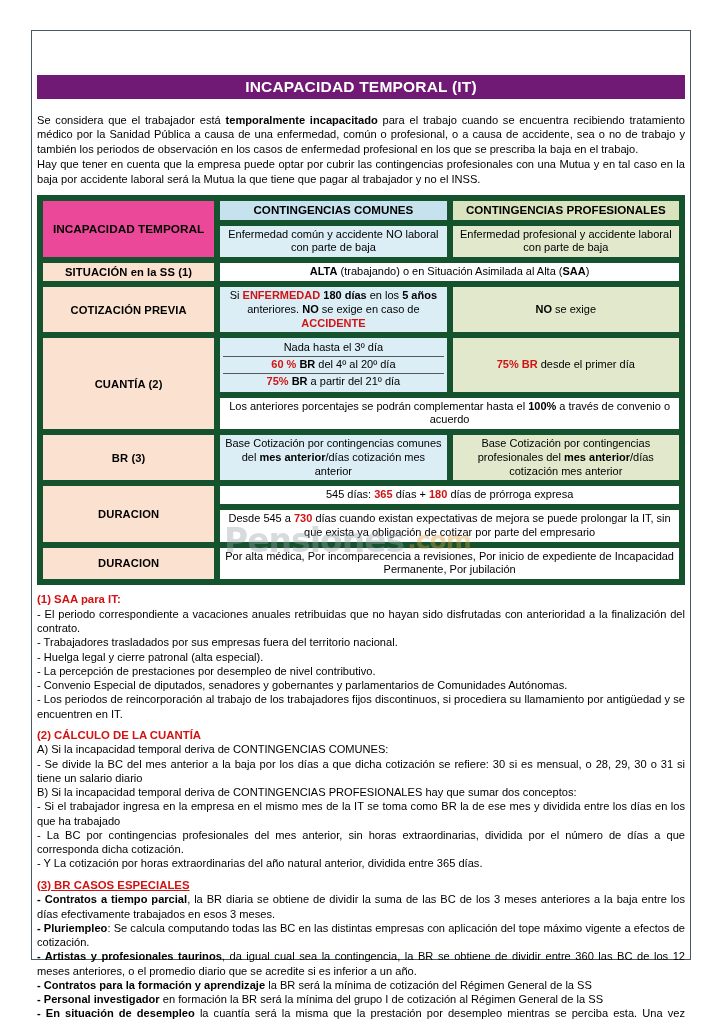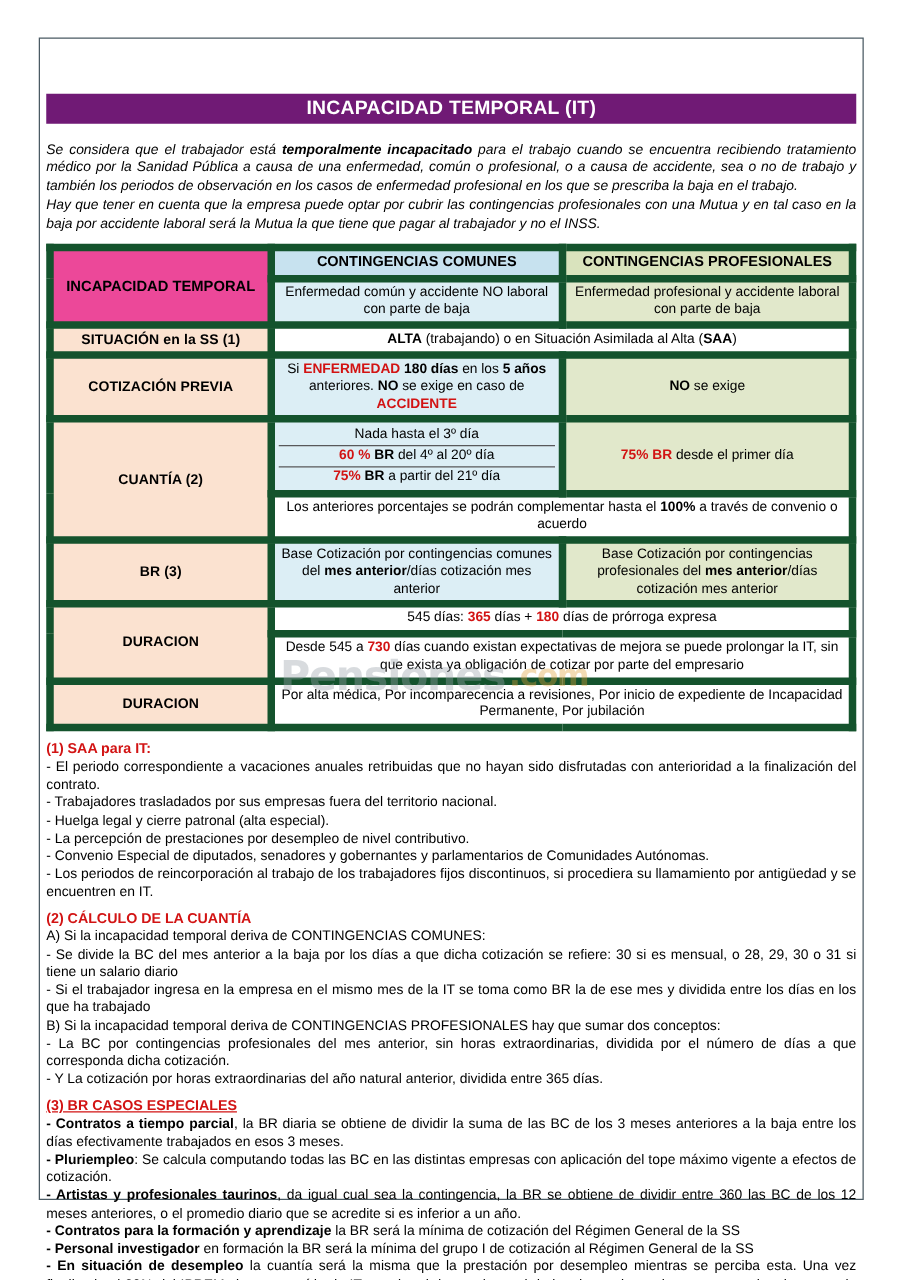--- a/index.html
+++ b/index.html
@@ -47,21 +47,21 @@
   }
 
   
   .intro {
     font-size: 11.1px;
     line-height: 1.30;
     text-align: justify;
     margin-top: 3px;
     color: #000;
   }
-  .intro p { margin: 14px 0 0 0; font-style: italic; }
+  .intro p { margin: 14px 0 0 0; }
   .intro p + p { margin-top: 1px; }
 
   
   table.it {
     margin-top: 9px;
     border-collapse: collapse;
     width: 100%;
     table-layout: fixed;
     font-size: 11px;
   }
@@ -281,22 +281,22 @@
       <p>- El periodo correspondiente a vacaciones anuales retribuidas que no hayan sido disfrutadas con anterioridad a la finalización del contrato.</p>
       <p>- Trabajadores trasladados por sus empresas fuera del territorio nacional.</p>
       <p>- Huelga legal y cierre patronal (alta especial).</p>
       <p>- La percepción de prestaciones por desempleo de nivel contributivo.</p>
       <p>- Convenio Especial de diputados, senadores y gobernantes y parlamentarios de Comunidades Autónomas.</p>
       <p>- Los periodos de reincorporación al trabajo de los trabajadores fijos discontinuos, si procediera su llamamiento por antigüedad y se encuentren en IT.</p>
 
       <div class="sec-title">(2) CÁLCULO DE LA CUANTÍA</div>
       <p>A) Si la incapacidad temporal deriva de CONTINGENCIAS COMUNES:</p>
       <p>- Se divide la BC del mes anterior a la baja por los días a que dicha cotización se refiere: 30 si es mensual, o 28, 29, 30 o 31 si tiene un salario diario</p>
+      <p>B) Si la incapacidad temporal deriva de CONTINGENCIAS PROFESIONALES hay que sumar dos conceptos:</p>
       <p>- Si el trabajador ingresa en la empresa en el mismo mes de la IT se toma como BR la de ese mes y dividida entre los días en los que ha trabajado</p>
-      <p>B) Si la incapacidad temporal deriva de CONTINGENCIAS PROFESIONALES hay que sumar dos conceptos:</p>
       <p>- La BC por contingencias profesionales del mes anterior, sin horas extraordinarias, dividida por el número de días a que corresponda dicha cotización.</p>
       <p>- Y La cotización por horas extraordinarias del año natural anterior, dividida entre 365 días.</p>
 
       <div class="sec-title"><span class="ul">(3) BR CASOS ESPECIALES</span></div>
       <p><span class="b">- Contratos a tiempo parcial</span><span>, la BR diaria se obtiene de dividir la suma de las BC de los 3 meses anteriores a la baja entre los días efectivamente trabajados en esos 3 meses.</span></p>
       <p><span class="b">- Pluriempleo</span><span>: Se calcula computando todas las BC en las distintas empresas con aplicación del tope máximo vigente a efectos de cotización.</span></p>
       <p><span class="b">- Artistas y profesionales taurinos</span><span>, da igual cual sea la contingencia, la BR se obtiene de dividir entre 360 las BC de los 12 meses anteriores, o el promedio diario que se acredite si es inferior a un año.</span></p>
       <p><span class="b">- Contratos para la formación y aprendizaje</span><span> la BR será la mínima de cotización del Régimen General de la SS</span></p>
       <p><span class="b">- Personal investigador</span><span> en formación la BR será la mínima del grupo I de cotización al Régimen General de la SS</span></p>
       <p><span class="b">- En situación de desempleo</span><span> la cuantía será la misma que la prestación por desempleo mientras se perciba esta. Una vez finalizada el 80% del IPREM sino es recaída de IT anterior al desempleo y si deriva de contingencias comunes y la misma que la prestación por desempleo si la contingencias son profesionales o es recaída de IT anterior al desempleo.</span></p>

